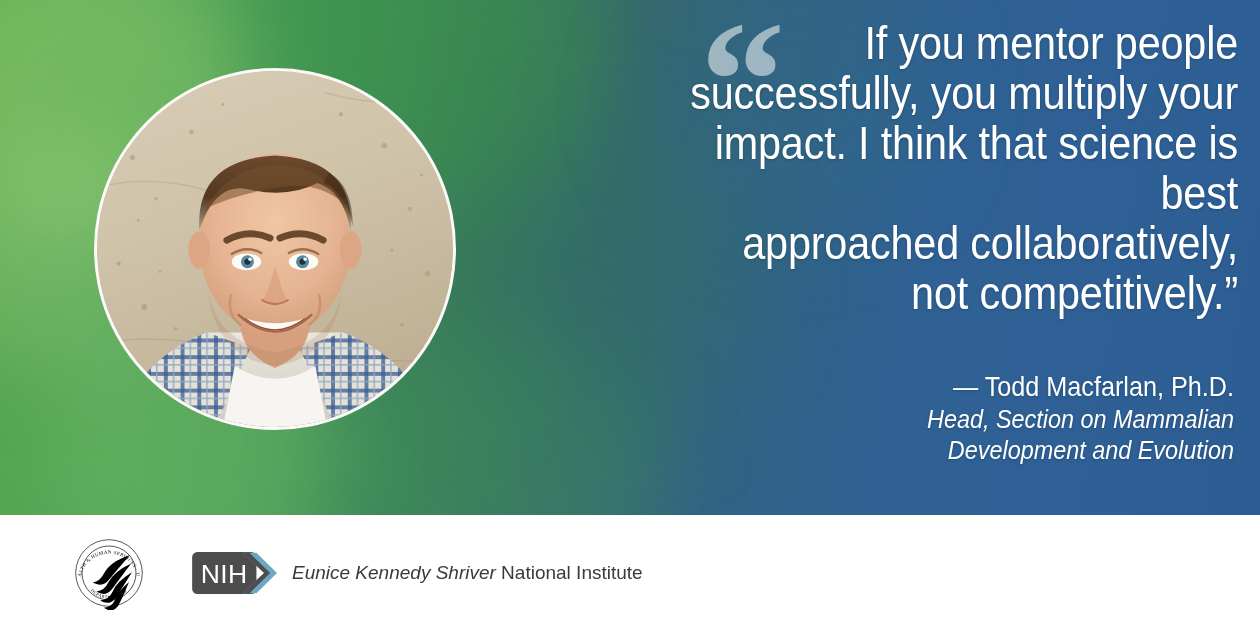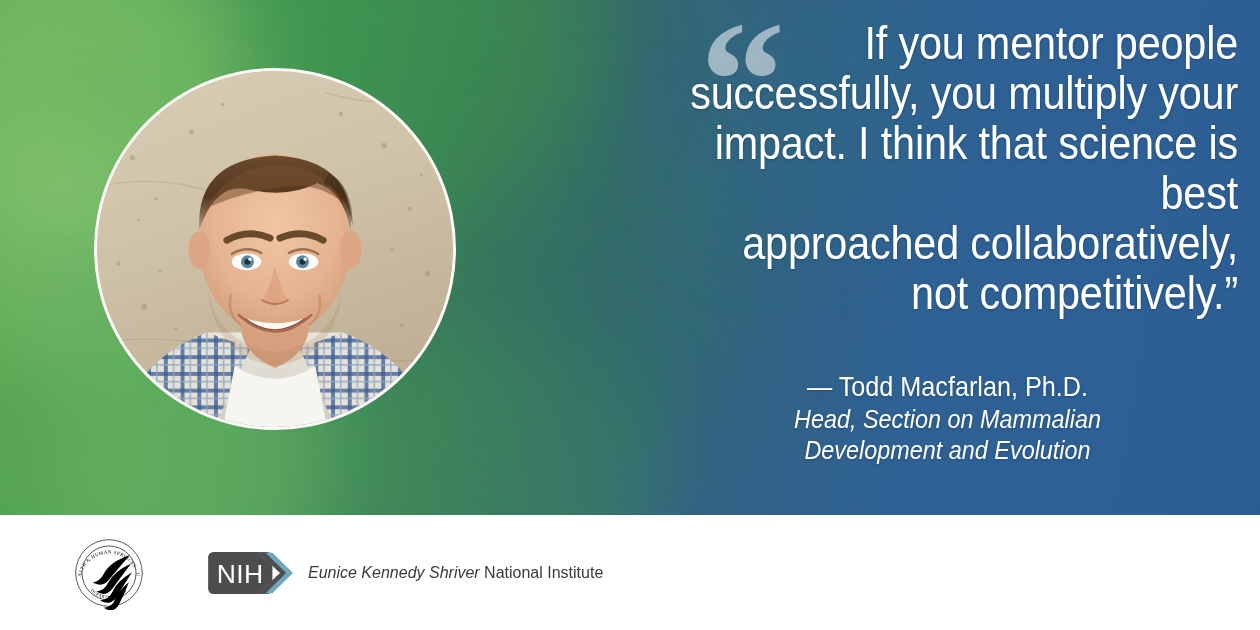--- a/index.html
+++ b/index.html
@@ -96,24 +96,24 @@
     letter-spacing: -0.2px;
     text-shadow: 0 1px 3px rgba(0,0,0,0.22);
     transform: scaleX(0.88);
     transform-origin: right center;
     white-space: pre-line;
   }
 
   
   #attribution {
     position: absolute;
-    left: 568px;
+    left: 544px;
     top: 370px;
     width: 690px;
-    text-align: center;
+    text-align: right;
     color: #ffffff;
     text-shadow: 0 1px 3px rgba(0,0,0,0.22);
   }
   #attrib-name {
     font-family: "Liberation Sans Narrow", "Liberation Sans", sans-serif;
     font-size: 28px;
     line-height: 34px;
     font-weight: 400;
     transform: scaleX(0.9);
     transform-origin: right center;
@@ -137,30 +137,30 @@
     background: #ffffff;
     display: flex;
     align-items: center;
   }
   #hhs-seal {
     margin-left: 72px;
     width: 74px; height: 74px;
     display: block;
   }
   #nih-lockup {
-    margin-left: 62px;
+    margin-left: 46px;
     display: flex;
     align-items: center;
   }
   #nih-mark { display: block; width: 86px; height: 42px; }
   #nih-name {
     margin-left: 14px;
     color: #3a3a3c;
     font-family: "Liberation Sans", sans-serif;
-    font-size: 16px;
+    font-size: 19px;
     line-height: 17px;
   }
   #nih-name .ital { font-style: italic; }
 </style>
 </head>
 <body>
 
 <div id="card">
 
   <div id="banner">

